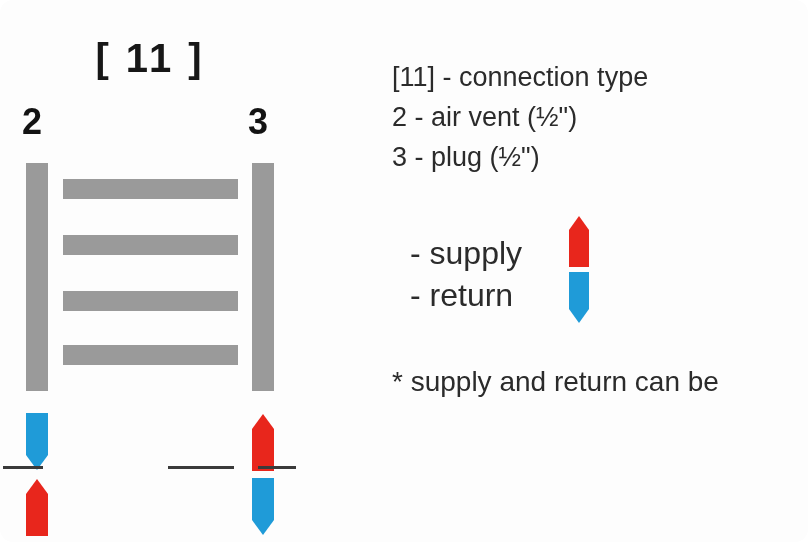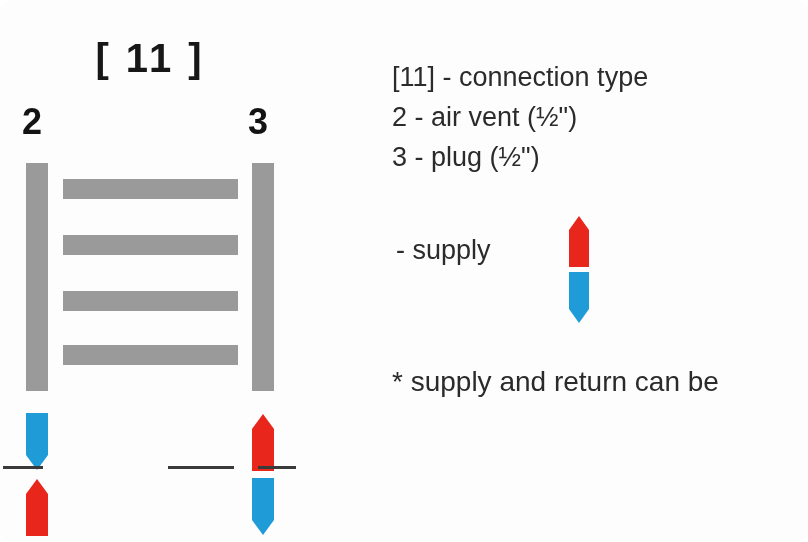--- a/index.html
+++ b/index.html
@@ -99,22 +99,22 @@
     color: #2b2b2b;
     white-space: nowrap;
     line-height: 1;
   }
   .key-line.k1 { top: 20px; }
   .key-line.k2 { top: 60px; }
   .key-line.k3 { top: 100px; }
 
   .flow-row {
     position: absolute;
-    left: 4px;
-    font-size: 27px;
+    left: 18px;
+    font-size: 32px;
     color: #2b2b2b;
     line-height: 1;
   }
   .flow-row.f-supply { top: 193px; }
   .flow-row.f-return { top: 235px; }
 
   .legend-arrow {
     position: absolute;
     width: 22px;
     height: 52px;
@@ -187,20 +187,21 @@
     <div class="key-line k2">2 - air vent (½")</div>
     <div class="key-line k3">3 - plug (½")</div>
 
     <div class="flow-row f-supply">- supply</div>
     <div class="legend-arrow la-supply">
       <svg viewBox="0 0 22 52" xmlns="http://www.w3.org/2000/svg">
         <polygon points="11,1 21,15 21,52 1,52 1,15" fill="#e8261c"></polygon>
       </svg>
     </div>
 
+    <div class="flow-row f-return">- return</div>
     <div class="legend-arrow la-return">
       <svg viewBox="0 0 22 52" xmlns="http://www.w3.org/2000/svg">
         <polygon points="1,0 21,0 21,37 11,51 1,37" fill="#1f9bd8"></polygon>
       </svg>
     </div>
 
     <div class="footnote">
       <span>* supply and return can be</span>
     </div>
   </div>

